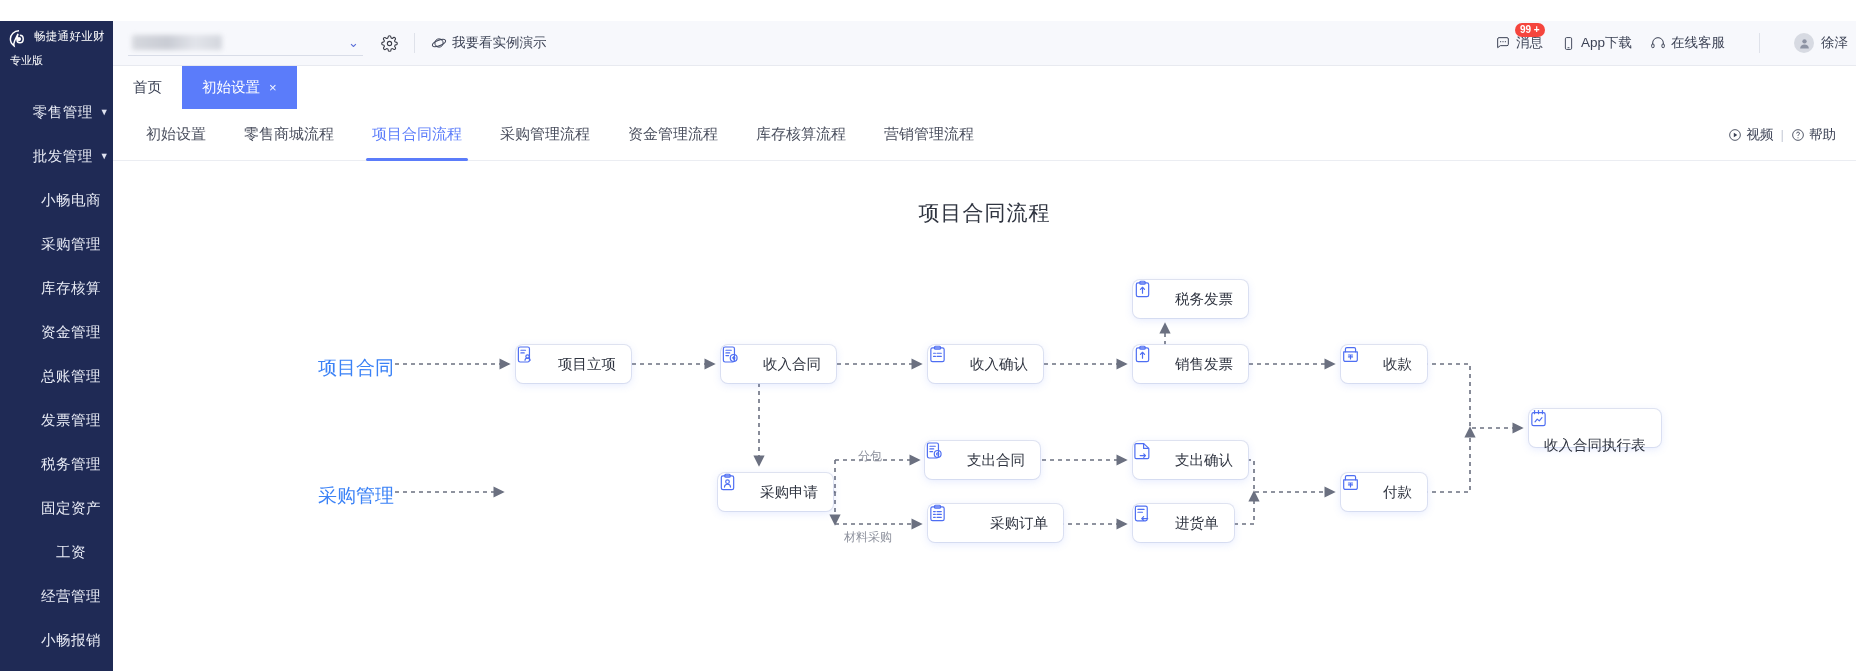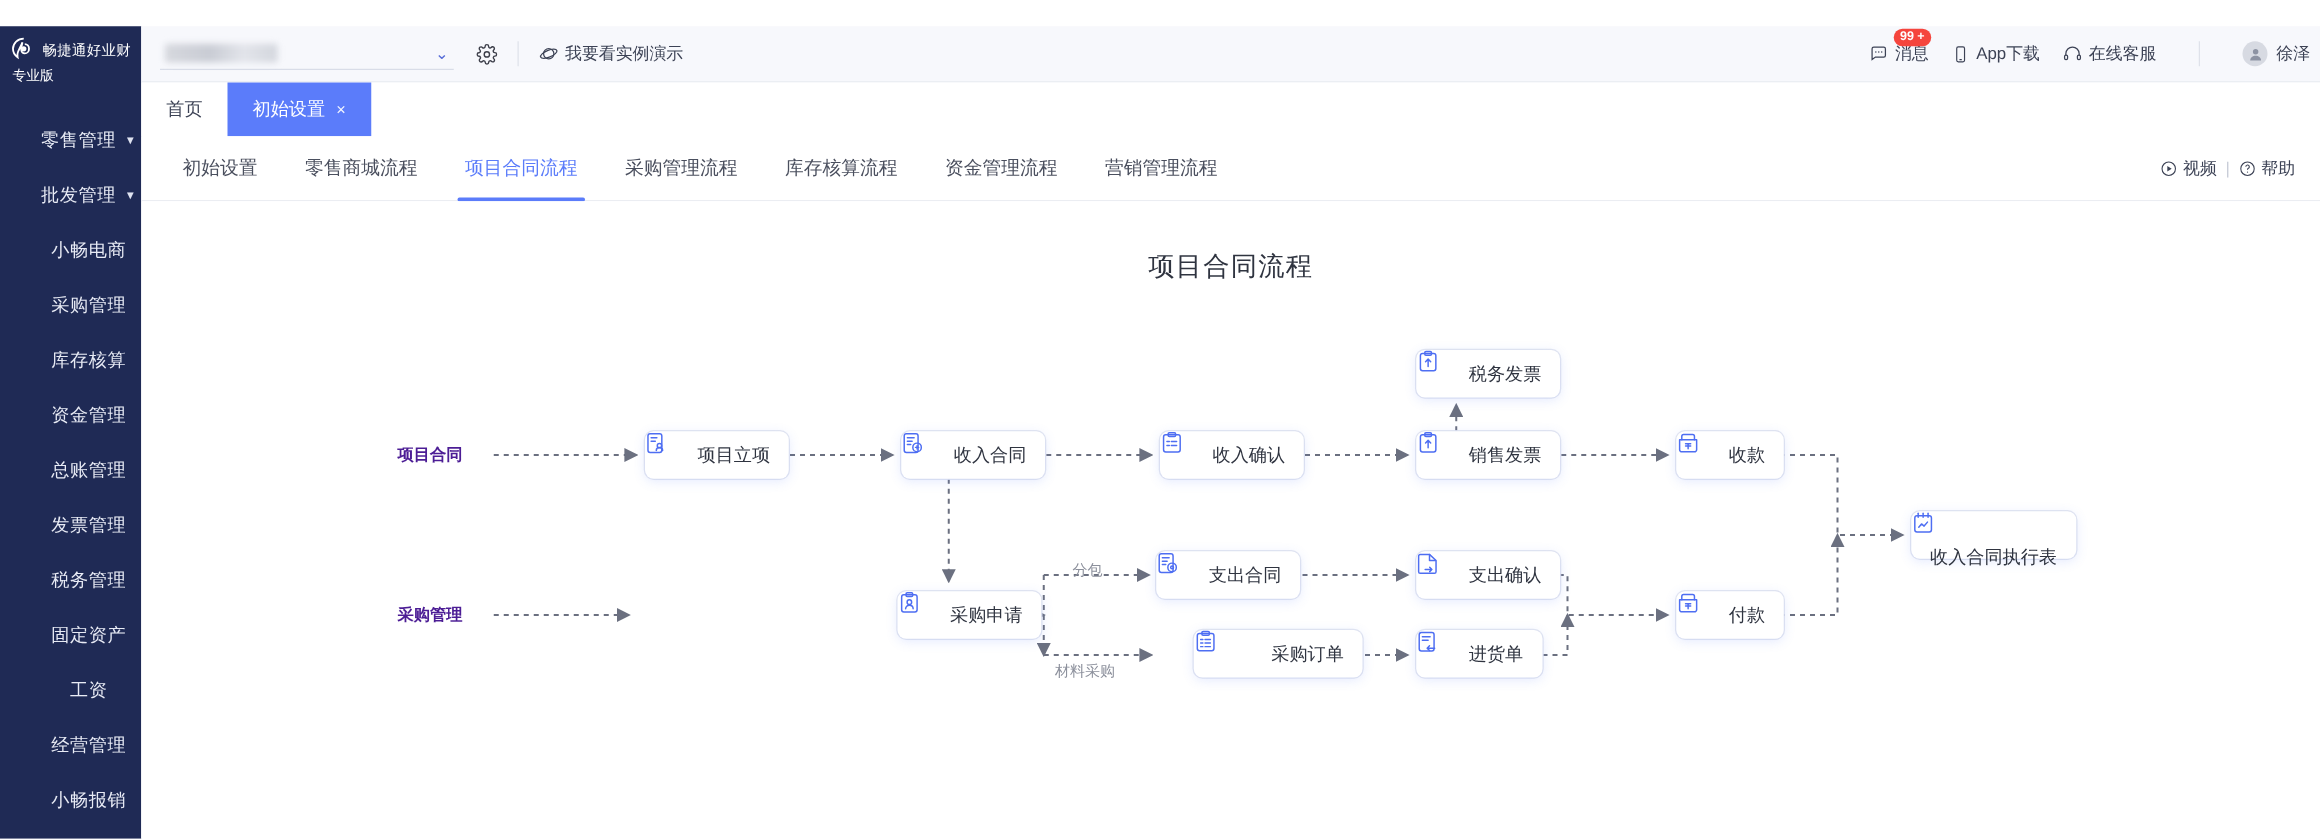--- a/index.html
+++ b/index.html
@@ -11,21 +11,21 @@
     color:#333;
   }
   .app { position:relative; width:1856px; height:671px; background:#fff; }
 
   
   .sidebar {
     position:absolute; left:0; top:21px; width:113px; height:650px;
     background:#1f2a55; color:#fff; overflow:hidden;
   }
   .brand { padding:8px 6px 4px 8px; }
-  .brand-row { display:flex; align-items:center; gap:4px; }
+  .brand-row { display:flex; gap:4px; }
   .brand-logo { width:22px;height:22px;flex:0 0 22px; }
   .brand-name {
     font-size:11.5px; color:#fff; white-space:nowrap; letter-spacing:.3px;
   }
   .brand-sub { font-size:11px; color:#fff; margin-top:2px; padding-left:2px; }
   .nav { margin-top:18px;padding-left:29px; }
   .nav-item {
     height:44px; display:flex; align-items:center; justify-content:center;
     font-size:14.5px; color:#e8ebf5; cursor:pointer; position:relative;
     letter-spacing:.5px;
@@ -106,21 +106,21 @@
     background:#fff; overflow:hidden;
   }
   .chart-title {
     position:absolute; left:0; right:0; top:38px; text-align:center;
     font-size:21px; color:#2f3440; letter-spacing:1px;
   }
   .flow { position:absolute; inset:0; }
   .flow svg { position:absolute; left:0; top:0; }
 
   .rowlabel {
-    position:absolute; font-size:13px; color:#4c1d95; white-space:nowrap;font-weight:bold;
+    position:absolute; font-size:19px; color:#3b82f6; white-space:nowrap;
   }
   .node {
     position:absolute; display:flex; align-items:center; gap:8px;
     height:38px; padding:0 15px;
     background:#fff; border-radius:7px;
     box-shadow:0 2px 9px rgba(91,124,250,.17), 0 0 0 1px rgba(226,229,240,.9);
     font-size:14.5px; color:#2f3440; white-space:nowrap; cursor:pointer;
   }
   .node .ico { width:19px;height:19px;flex:0 0 19px;display:block; }
   .edgelabel {
@@ -267,24 +267,24 @@
         <div class="subtab">
           <span>零售商城流程</span>
         </div>
         <div class="subtab active">
           <span>项目合同流程</span>
         </div>
         <div class="subtab">
           <span>采购管理流程</span>
         </div>
         <div class="subtab">
+          <span>资金管理流程</span>
+        </div>
+        <div class="subtab">
           <span>库存核算流程</span>
-        </div>
-        <div class="subtab">
-          <span>资金管理流程</span>
         </div>
         <div class="subtab">
           <span>营销管理流程</span>
         </div>
       </div>
     <div class="subtabs-right">
       <span class="str-item">
         <svg viewBox="0 0 24 24" width="14" height="14" fill="none" stroke="#3c4255" stroke-width="1.5">
           <circle cx="12" cy="12" r="9.2"></circle>
             <path d="M10 8.2l6 3.8-6 3.8z" fill="#3c4255" stroke="none"></path>
@@ -460,21 +460,21 @@
         <div class="node" style="left: 1020px; top: 280px;">
           <span class="ico">
             <svg viewBox="0 0 24 24" width="19" height="19" fill="none" stroke="#4e6ef2" stroke-width="1.5" stroke-linecap="round" stroke-linejoin="round">
               <path d="M4 3.4h9.6L20 9.4v11.2a1.6 1.6 0 0 1-1.6 1.6H4a1.6 1.6 0 0 1-1.6-1.6V5a1.6 1.6 0 0 1 1.6-1.6z"></path>
               <path d="M13.4 3.4v6h6"></path>
               <path d="M9 18.4h6.8M13.6 16.2l2.2 2.2-2.2 2.2"></path>
             </svg>
           </span>
           <span>支出确认</span>
         </div>
-        <div class="node" style="left: 842px; top: 343px; gap: 28px;">
+        <div class="node" style="left: 815px; top: 343px; gap: 28px;">
           <span class="ico">
             <svg viewBox="0 0 24 24" width="19" height="19" fill="none" stroke="#4e6ef2" stroke-width="1.5" stroke-linecap="round" stroke-linejoin="round">
               <rect x="3.6" y="3.6" width="16.8" height="17.4" rx="2.2"></rect>
               <rect x="8.2" y="1.6" width="7.6" height="3.6" rx="1.2"></rect>
               <line x1="7" y1="9.6" x2="9.2" y2="9.6"></line>
               <line x1="11.4" y1="9.6" x2="16.8" y2="9.6"></line>
               <line x1="7" y1="13.2" x2="9.2" y2="13.2"></line>
               <line x1="11.4" y1="13.2" x2="16.8" y2="13.2"></line>
               <line x1="7" y1="16.8" x2="9.2" y2="16.8"></line>
               <line x1="11.4" y1="16.8" x2="16.8" y2="16.8"></line>

